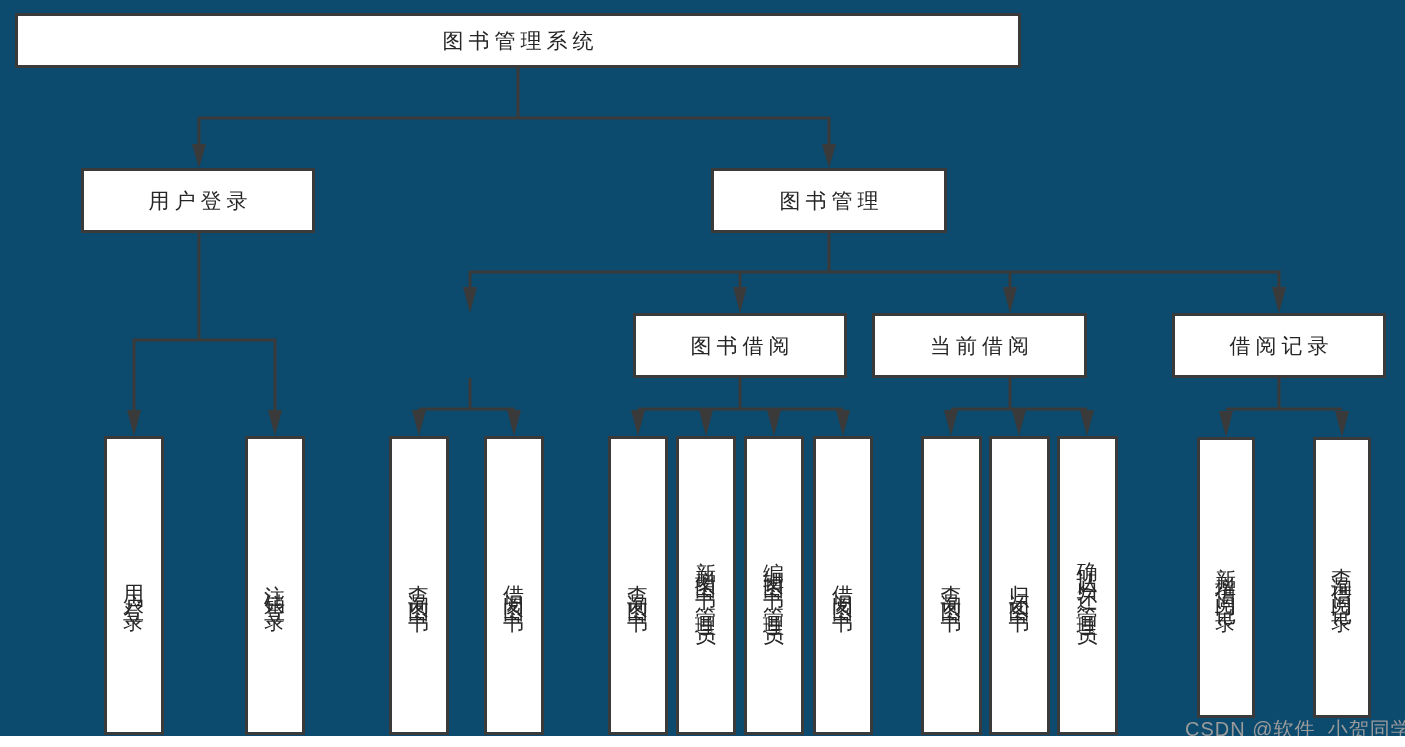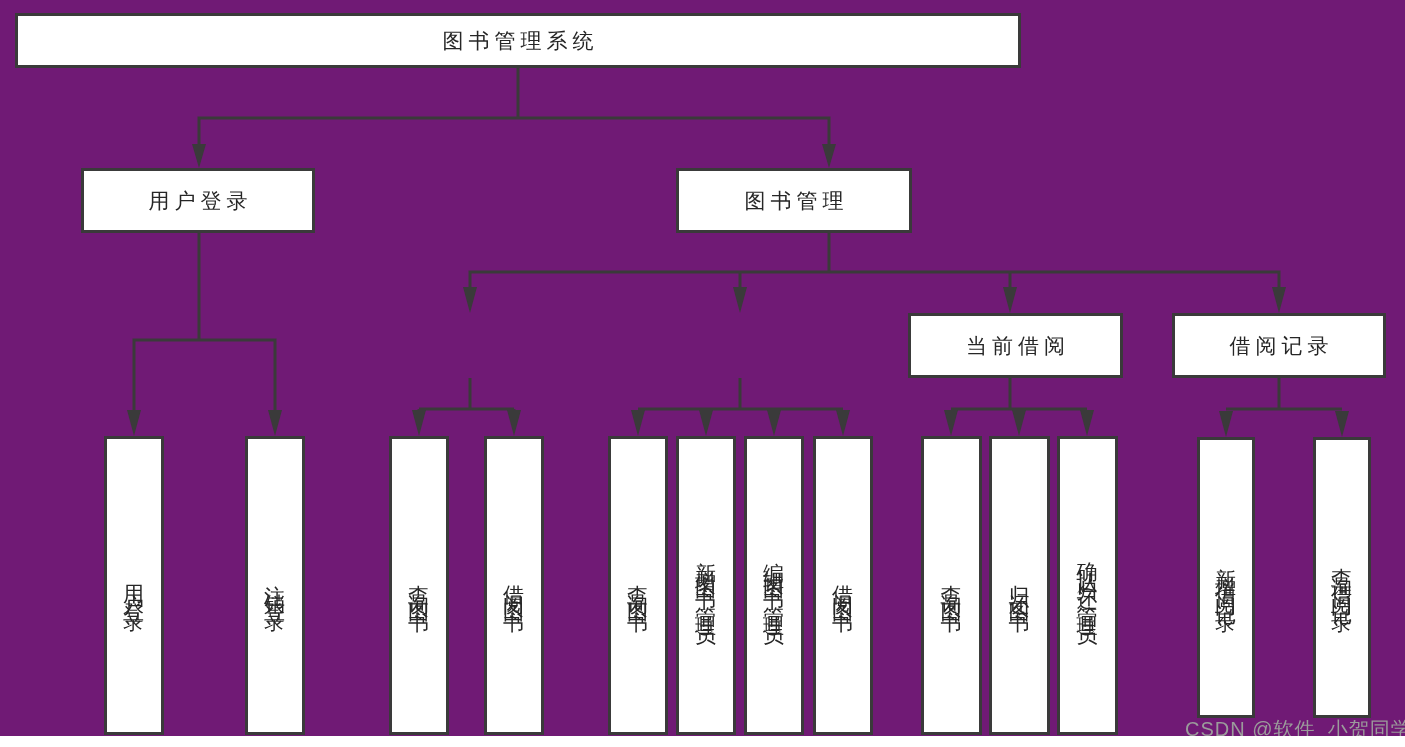--- a/index.html
+++ b/index.html
@@ -1,19 +1,19 @@
 <!DOCTYPE html>
 <html><head>
 <meta charset="utf-8">
 <style>
   html,body{margin:0;padding:0;background:#ffffff;}
   .stage{
     position:relative;
     width:1405px;height:736px;
-    background:#701a75;
+    background:#0c4a6e;
     overflow:hidden;
     font-family:"Liberation Sans","DejaVu Sans",sans-serif;
     color:#262626;
   }
   .connectors{position:absolute;left:0;top:0;width:1405px;height:747px;}
   .hbox{
     position:absolute;box-sizing:border-box;
     border:3px solid #3a3a3a;background:#ffffff;
     display:flex;align-items:center;justify-content:center;
   }
@@ -117,25 +117,28 @@
     </g>
   </svg>
 
   <div class="hbox" style="left:15px;top:13px;width:1006px;height:55px">
     <span class="htext">图书管理系统</span>
   </div>
 
   <div class="hbox" style="left:81px;top:168px;width:234px;height:65px">
     <span class="htext">用户登录</span>
   </div>
-  <div class="hbox" style="left:676px;top:168px;width:236px;height:65px">
+  <div class="hbox" style="left:711px;top:168px;width:236px;height:65px">
     <span class="htext">图书管理</span>
   </div>
 
-  <div class="hbox" style="left:908px;top:313px;width:215px;height:65px">
+  <div class="hbox" style="left:633px;top:313px;width:214px;height:65px">
+    <span class="htext">图书借阅</span>
+  </div>
+  <div class="hbox" style="left:872px;top:313px;width:215px;height:65px">
     <span class="htext">当前借阅</span>
   </div>
   <div class="hbox" style="left:1172px;top:313px;width:214px;height:65px">
     <span class="htext">借阅记录</span>
   </div>
 
   <div class="vbox" style="left:104px;top:436px;width:60px;height:299px">
     <span class="vtext">用户登录</span>
   </div>
   <div class="vbox" style="left:245px;top:436px;width:60px;height:299px">

